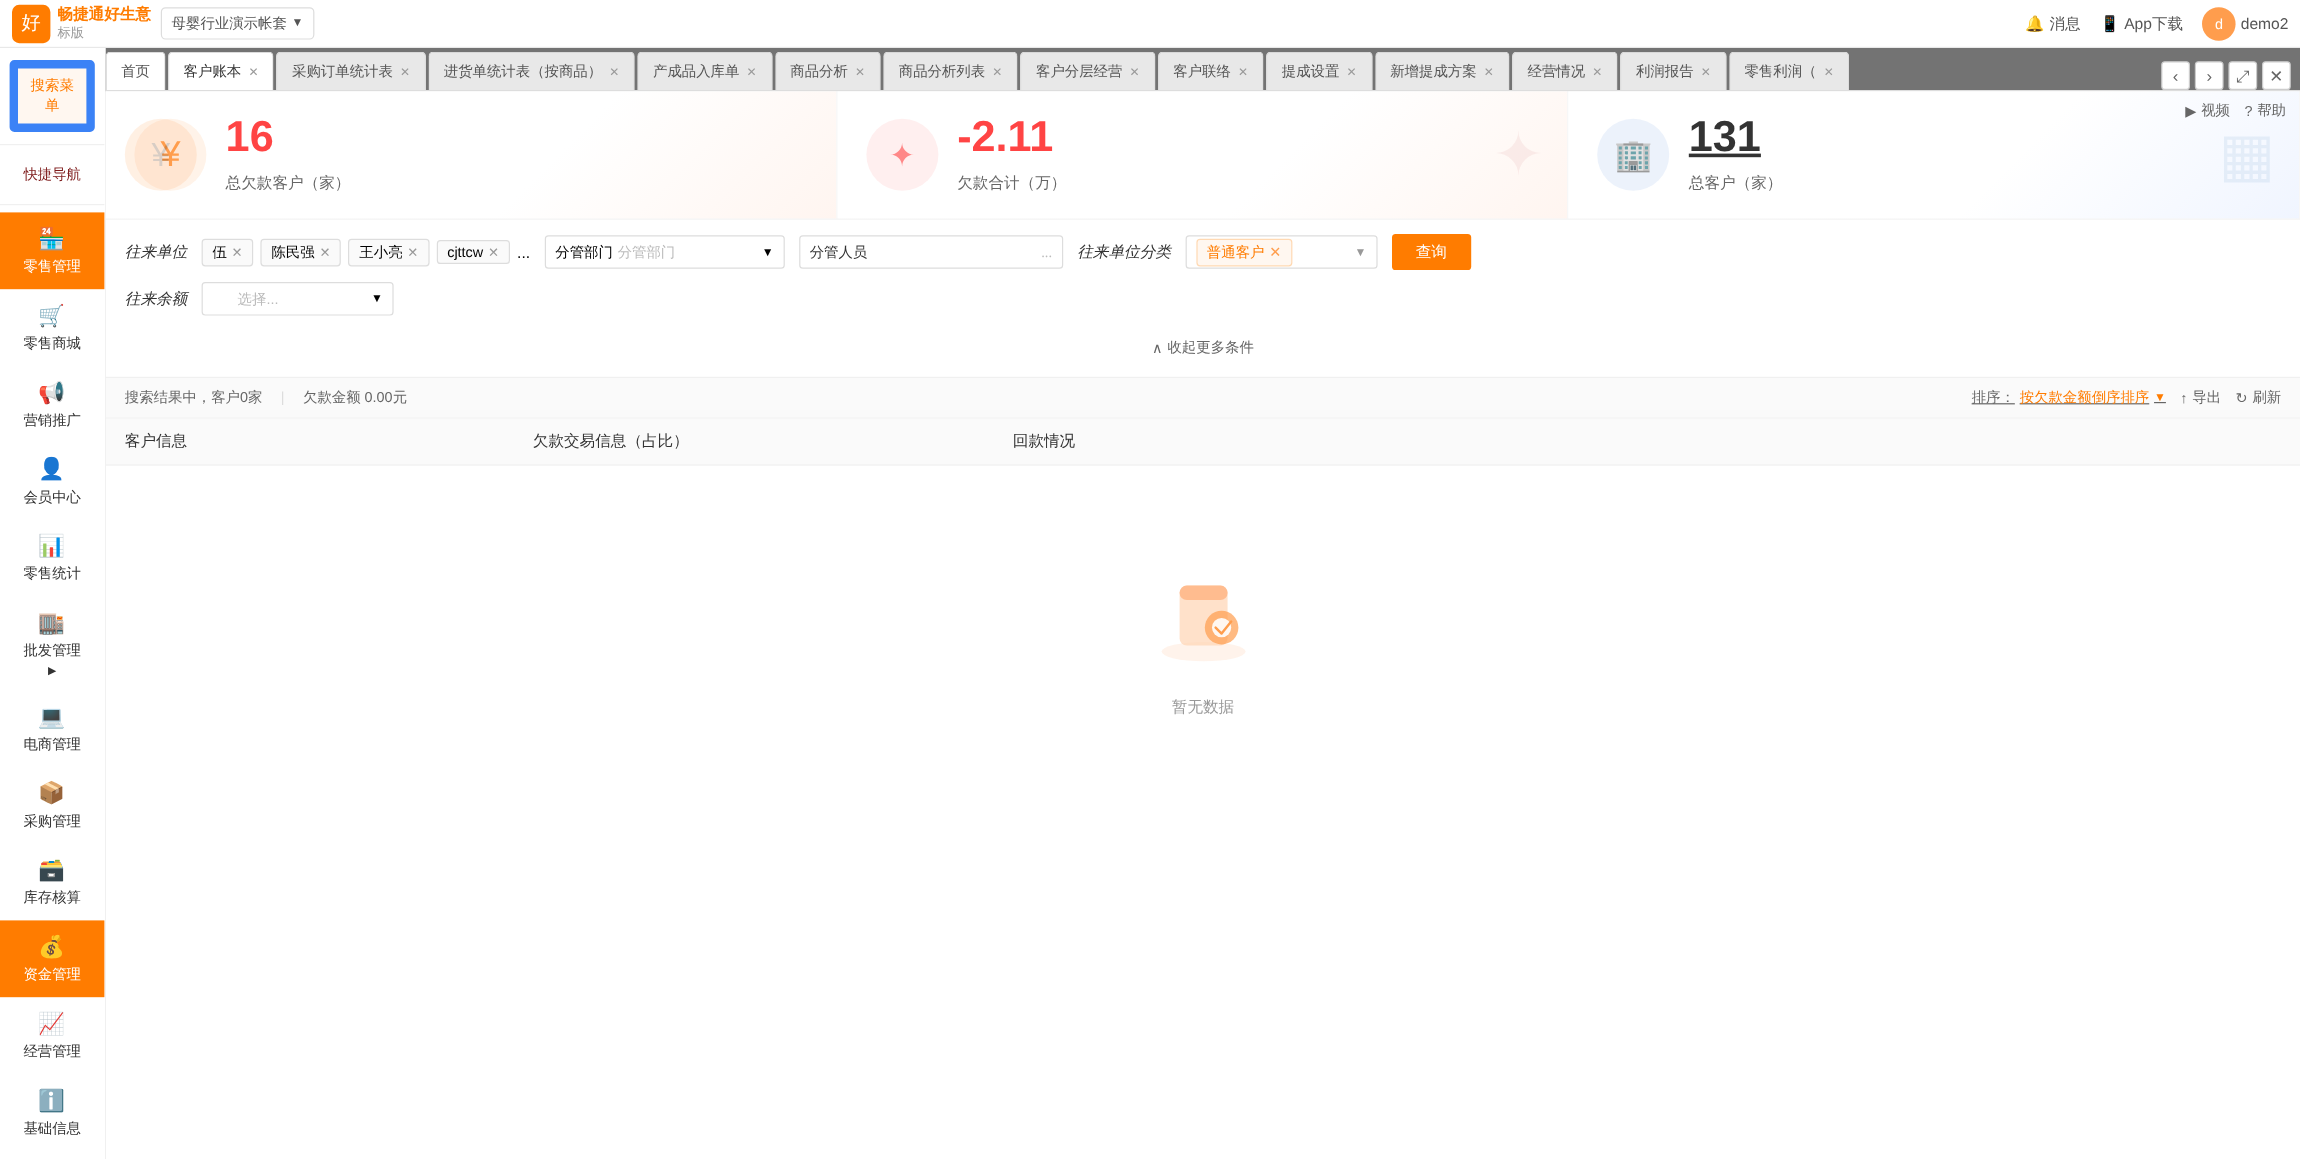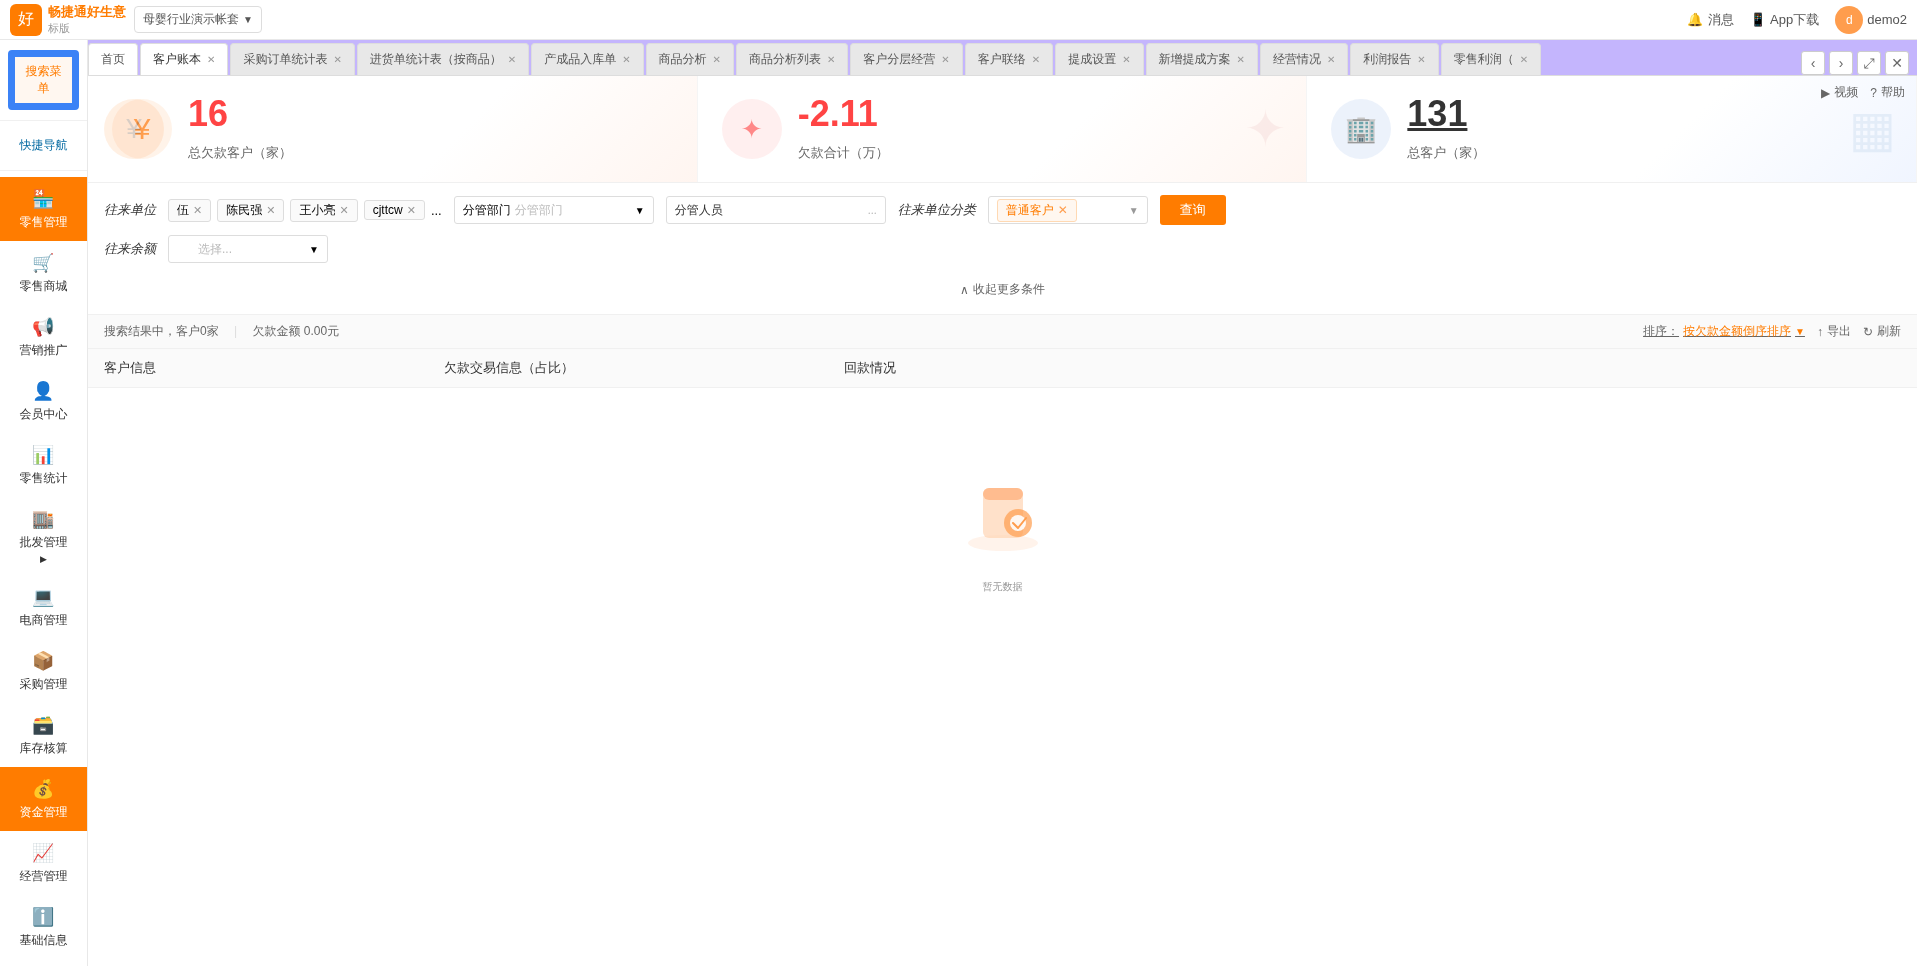--- a/index.html
+++ b/index.html
@@ -31,33 +31,33 @@
     .user-avatar { width: 28px; height: 28px; border-radius: 50%; background: #ff9d4d; display: flex; align-items: center; justify-content: center; color: #fff; font-size: 12px; }
 
     
     .main-layout { display: flex; flex: 1; overflow: hidden; }
 
     
     .sidebar { width: 88px; background: #fff; border-right: 1px solid #e8e8e8; display: flex; flex-direction: column; flex-shrink: 0; overflow-y: auto; }
     .sidebar-search { padding: 10px 8px; border-bottom: 1px solid #f0f0f0; }
     .sidebar-search-btn { width: 100%; padding: 6px; background: #fff7f0; border: 7px solid #3b82f6; border-radius: 4px; color: #ff7c00; font-size: 12px; cursor: pointer; text-align: center; }
     .sidebar-nav { padding: 8px 0; border-bottom: 1px solid #f0f0f0; }
-    .sidebar-nav-item { padding: 8px 8px; text-align: center; font-size: 12px; color: #0369a1; cursor: pointer; line-height: 1.4; }
+    .sidebar-nav-item { padding: 8px 8px; text-align: center; font-size: 12px; color: #7f1d1d; cursor: pointer; line-height: 1.4; }
     .sidebar-section { padding: 6px 0; border-bottom: 1px solid #f0f0f0; }
     .sidebar-item { padding: 10px 8px; text-align: center; font-size: 12px; color: #333; cursor: pointer; line-height: 1.4; display: flex; flex-direction: column; align-items: center; gap: 2px; }
     .sidebar-item.active { background: #ff7c00; color: #fff; }
     .sidebar-item .item-icon { font-size: 18px; }
 
     
     .content-area { flex: 1; display: flex; flex-direction: column; overflow: hidden; }
 
     
     .tab-bar {
       height: 36px;
-      background: #c4b5fd;
+      background: #737373;
       display: flex;
       align-items: flex-end;
       padding: 0 0 0 0;
       flex-shrink: 0;
       overflow: hidden;
       border-bottom: 1px solid #ddd;
       position: relative;
     }
     .tab-bar-tabs { display: flex; align-items: flex-end; flex: 1; overflow: hidden; }
     .tab { height: 32px; padding: 0 12px; display: flex; align-items: center; gap: 6px; font-size: 12px; cursor: pointer; border: 1px solid #ddd; border-bottom: none; border-radius: 4px 4px 0 0; background: #e8e8e8; color: #555; white-space: nowrap; margin-right: 2px; }
@@ -115,21 +115,21 @@
     .table-area { padding: 0; background: #fff; }
     .table-header { display: flex; padding: 10px 16px; background: #fafafa; border-bottom: 1px solid #f0f0f0; }
     .table-header-cell { font-size: 13px; color: #333; font-weight: 500; }
     .th-customer { flex: 0 0 340px; }
     .th-debt { flex: 0 0 400px; }
     .th-repay { flex: 0 0 400px; font-family: Liberation Serif, serif; }
     .th-date { flex: 1; }
 
     
     .empty-state { display: flex; flex-direction: column; align-items: center; justify-content: center; padding: 80px 0; }
-    .empty-text { font-size: 10px; color: #999; font-family: Liberation Serif, serif; }
+    .empty-text { font-size: 13px; color: #999; font-family: Liberation Serif, serif; }
     .empty-img { width: 100px; height: 100px; display: flex; align-items: center; justify-content: center; margin-bottom: 12px; }
 
     
     ::-webkit-scrollbar { width: 6px; height: 6px; }
     ::-webkit-scrollbar-track { background: #f1f1f1; }
     ::-webkit-scrollbar-thumb { background: #ccc; border-radius: 3px; }
 
     .tab-home { background: #fff; }
   </style>
 </head>

